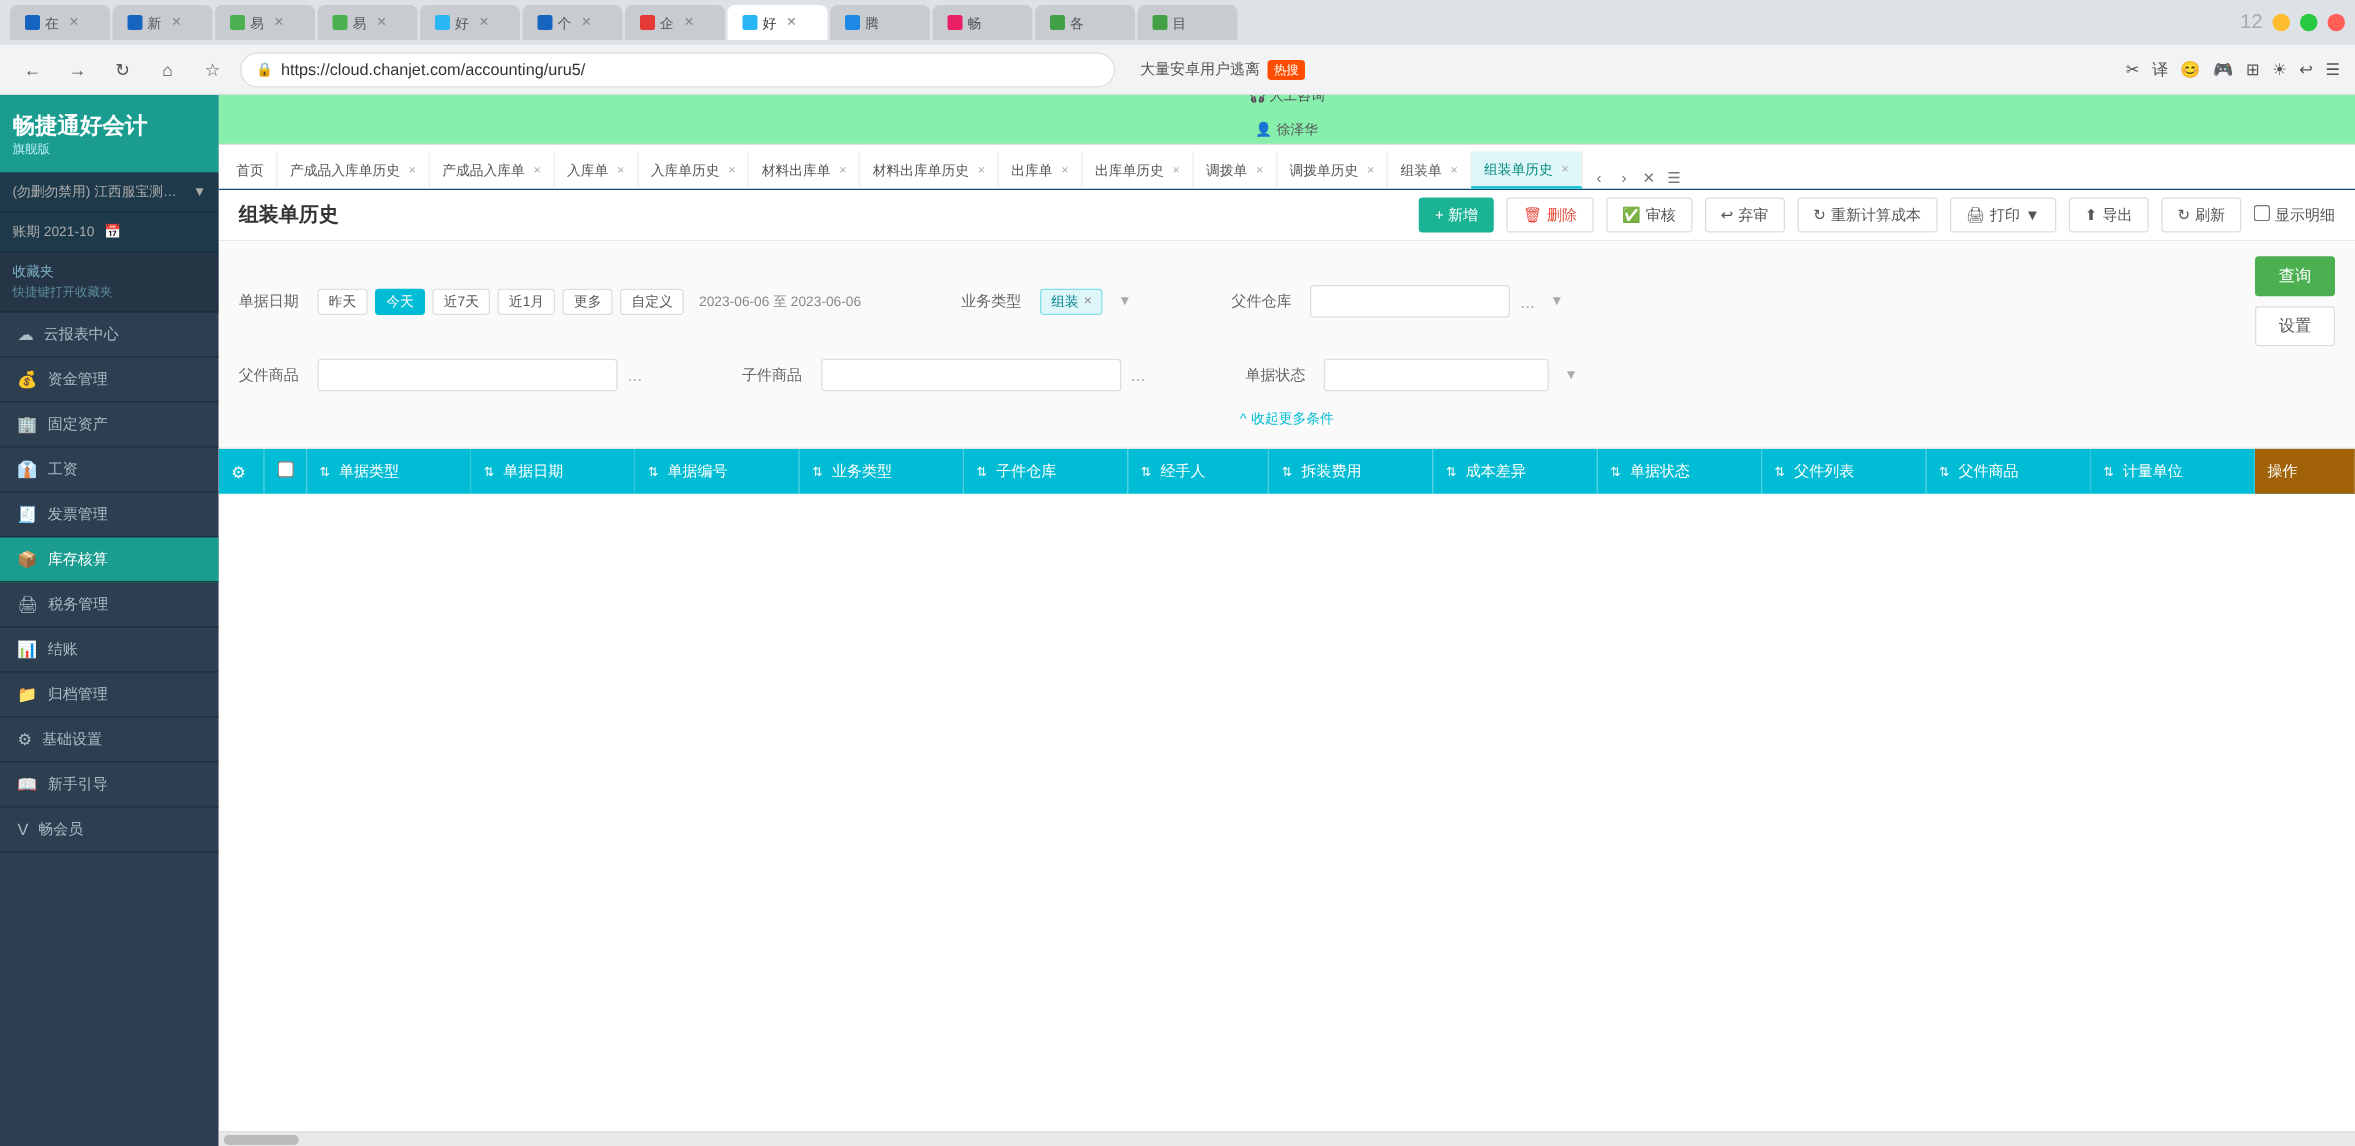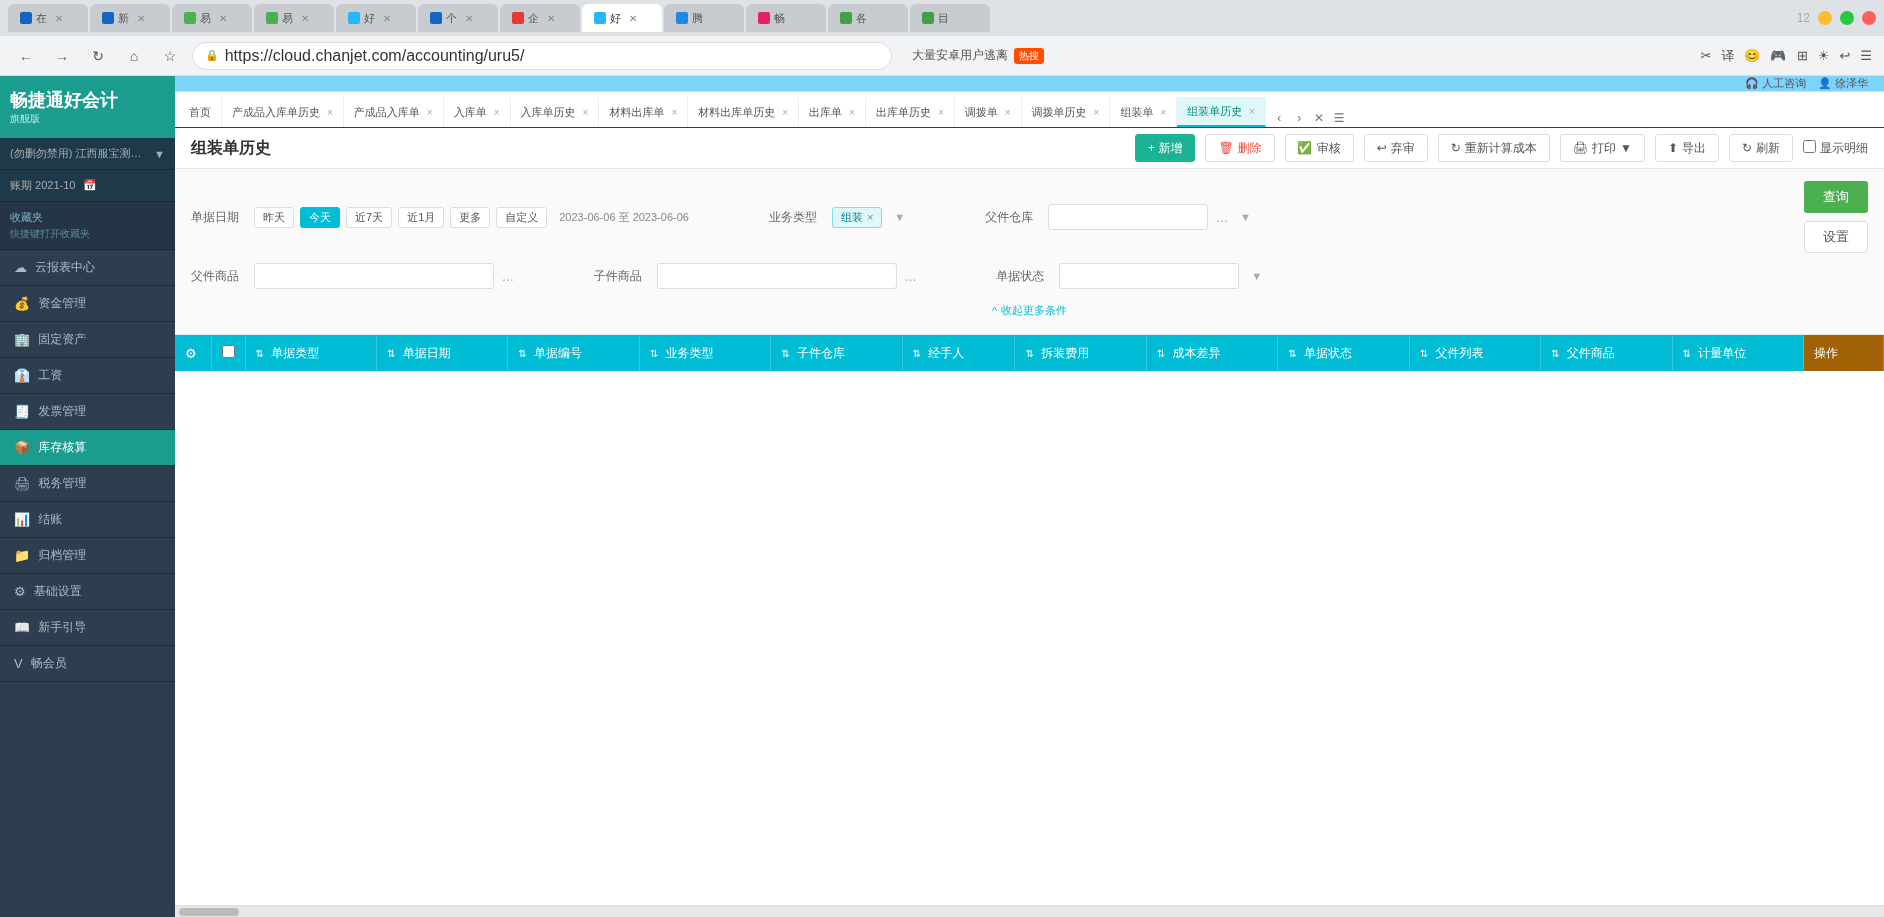--- a/index.html
+++ b/index.html
@@ -13,21 +13,21 @@
     .tab-close { font-size: 10px; color: #888; margin-left: 4px; cursor: pointer; }
     .browser-tabs { display: flex; align-items: flex-end; flex: 1; gap: 2px; overflow: hidden; }
     .browser-controls { display: flex; align-items: center; gap: 8px; margin-left: 8px; }
     .win-btn { width: 14px; height: 14px; border-radius: 50%; display: inline-block; cursor: pointer; }
 
     
     .address-row { background: #f1f3f4; height: 40px; display: flex; align-items: center; padding: 0 12px; gap: 8px; border-bottom: 1px solid #ddd; }
     .nav-btn { width: 28px; height: 28px; border-radius: 50%; display: flex; align-items: center; justify-content: center; cursor: pointer; color: #555; font-size: 14px; background: none; border: none; }
     .address-bar { flex: 1; max-width: 700px; height: 28px; border-radius: 14px; background: #fff; border: 1px solid #ddd; display: flex; align-items: center; padding: 0 12px; font-size: 12px; color: #333; gap: 6px; }
     .address-lock { color: #34a853; font-size: 11px; }
-    .address-text { color: #333; font-size: 16px; }
+    .address-text { color: #333; font-size: 13px; }
     .search-area { display: flex; align-items: center; gap: 6px; margin-left: 12px; color: #555; font-size: 12px; }
     .hot-badge { background: #ff4d00; color: #fff; font-size: 10px; padding: 1px 5px; border-radius: 3px; }
     .toolbar-icons { display: flex; align-items: center; gap: 10px; margin-left: auto; color: #555; font-size: 13px; }
 
     
     .app-container { display: flex; height: calc(917px - 76px); }
 
     
     .sidebar { width: 175px; background: #2c3e50; color: #ccc; display: flex; flex-direction: column; flex-shrink: 0; }
     .sidebar-header { background: #1a9d8f; padding: 12px 10px; display: flex; align-items: center; gap: 8px; }
@@ -152,21 +152,21 @@
     <div class="browser-tab inactive">
       <span style="display:inline-block;width:12px;height:12px;background:#43a047;border-radius:2px;"></span>
       <span>各</span>
     </div>
     <div class="browser-tab inactive">
       <span style="display:inline-block;width:12px;height:12px;background:#43a047;border-radius:2px;"></span>
       <span>目</span>
     </div>
   </div>
   <div class="browser-controls">
-    <span style="color:#aaa;font-size:12px;">12</span>
+    <span style="color:#aaa;font-size:16px;">12</span>
     <span class="win-btn" style="background:#febc2e;"></span>
     <span class="win-btn" style="background:#28c840;"></span>
     <span class="win-btn" style="background:#ff5f57;"></span>
   </div>
 </div>
 
 <div class="address-row">
   <button class="nav-btn">←</button>
   <button class="nav-btn">→</button>
   <button class="nav-btn">↻</button>
@@ -260,21 +260,21 @@
       </div>
       <div class="nav-item">
         <span class="nav-icon">V</span>
         <span>畅会员</span>
       </div>
     </div>
   </div>
 
   <div class="main-content">
 
-    <div style="background:#7dd3fc;border-bottom:1px solid #e0e0e0;padding:4px 16px;display:flex;align-items:center;justify-content:flex-end;gap:12px;height:16px;">
+    <div style="background:#86efac;border-bottom:1px solid #e0e0e0;padding:4px 16px;display:flex;align-items:center;justify-content:flex-end;gap:12px;height:40px;flex-direction:column;">
       <span style="font-size:11px;color:#555;">
         <span>🎧</span>
         <span>人工咨询</span>
       </span>
       <span style="font-size:11px;color:#555;">
         <span>👤</span>
         <span>徐泽华</span>
       </span>
     </div>
 

